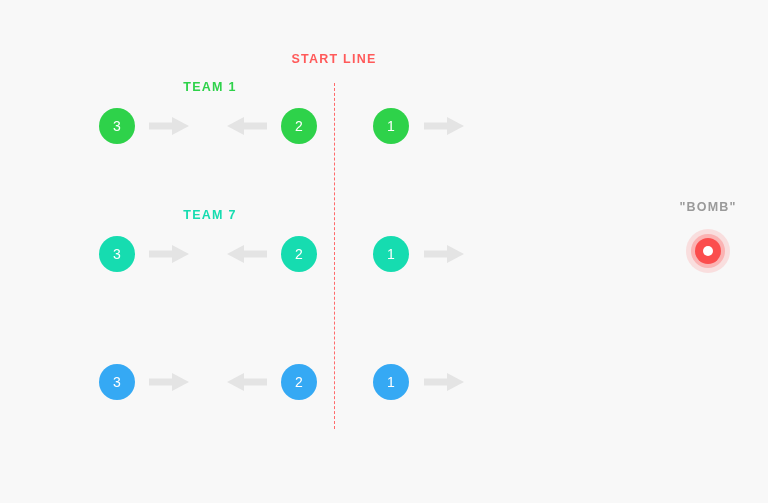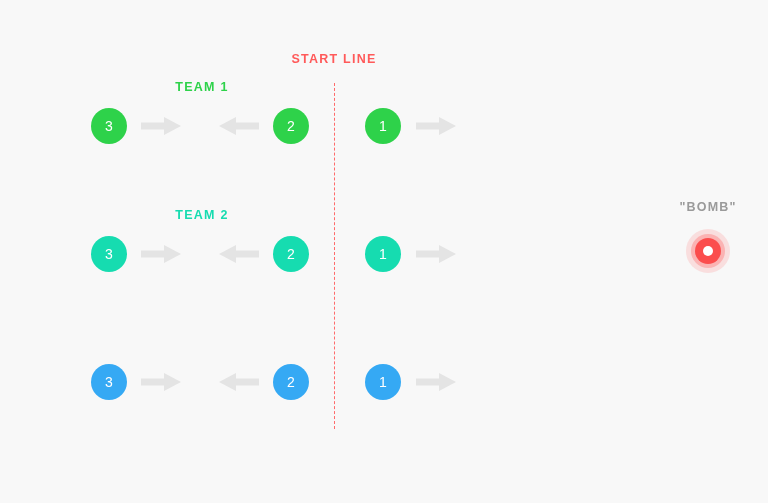--- a/index.html
+++ b/index.html
@@ -42,21 +42,21 @@
     left: 311px;
     top: 83px;
     width: 0;
     height: 346px;
     border-left: 1.6px dashed #ff6b6b;
   }
 
   
   .team-row {
     position: absolute;
-    left: 4px;
+    left: 12px;
     width: 616px;
     height: 60px;
   }
   .team-row.row-1 { top: 98px; }
   .team-row.row-2 { top: 226px; }
   .team-row.row-3 { top: 354px; }
 
   .team-label {
     position: absolute;
     left: 0;
@@ -189,21 +189,21 @@
     <div class="disc slot-right" style="background:#2ed24a">1</div>
 
     <div class="arrow arrow-c">
       <svg viewBox="0 0 42 20">
           <path class="shape" d="M1 6.5 H24 V1 L41 10 L24 19 V13.5 H1 Z"></path>
         </svg>
     </div>
   </div>
 
   <div class="team-row row-2">
-    <div class="team-label" style="color:#16dcb0">TEAM 2</div>
+    <div class="team-label" style="color:#16dcb0">TEAM 7</div>
 
     <div class="disc slot-left" style="background:#16dcb0">3</div>
 
     <div class="arrow arrow-a">
       <svg viewBox="0 0 42 20">
           <path class="shape" d="M1 6.5 H24 V1 L41 10 L24 19 V13.5 H1 Z"></path>
         </svg>
     </div>
 
     <div class="arrow arrow-b">

